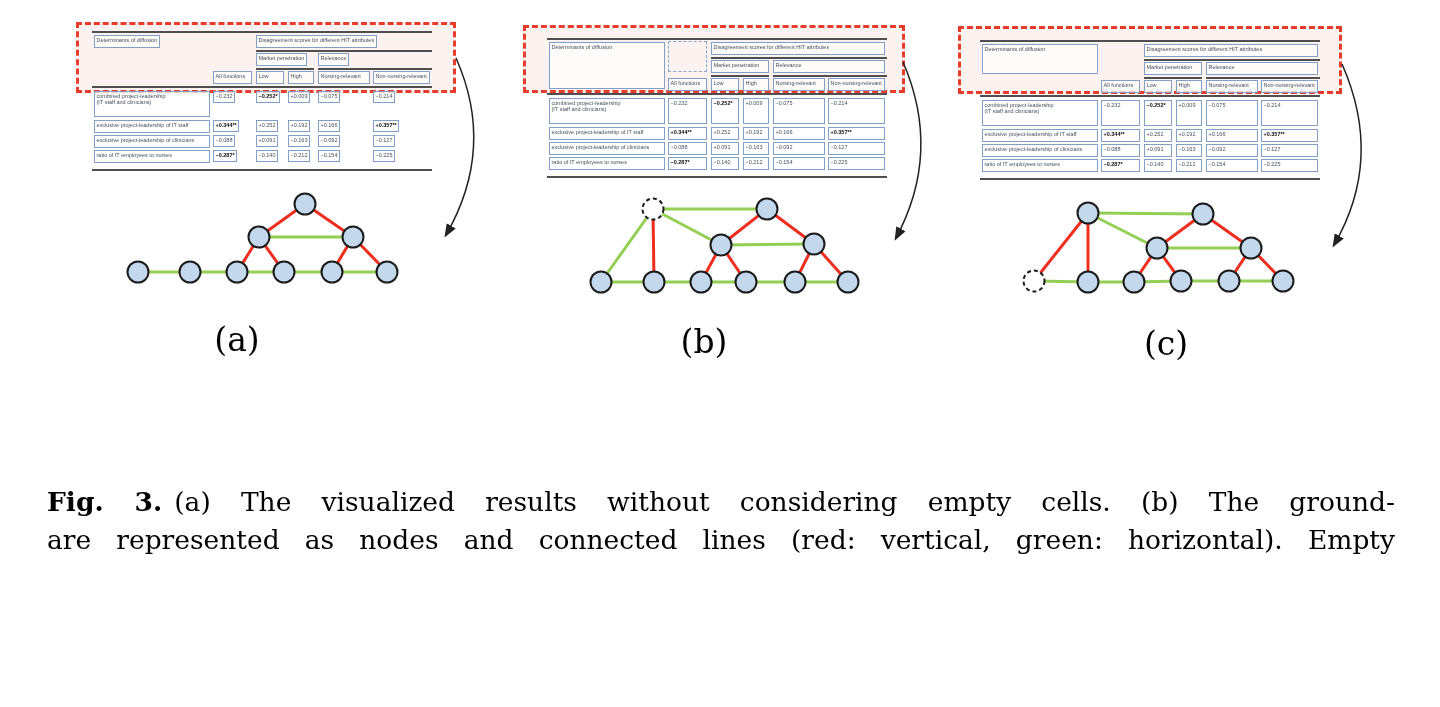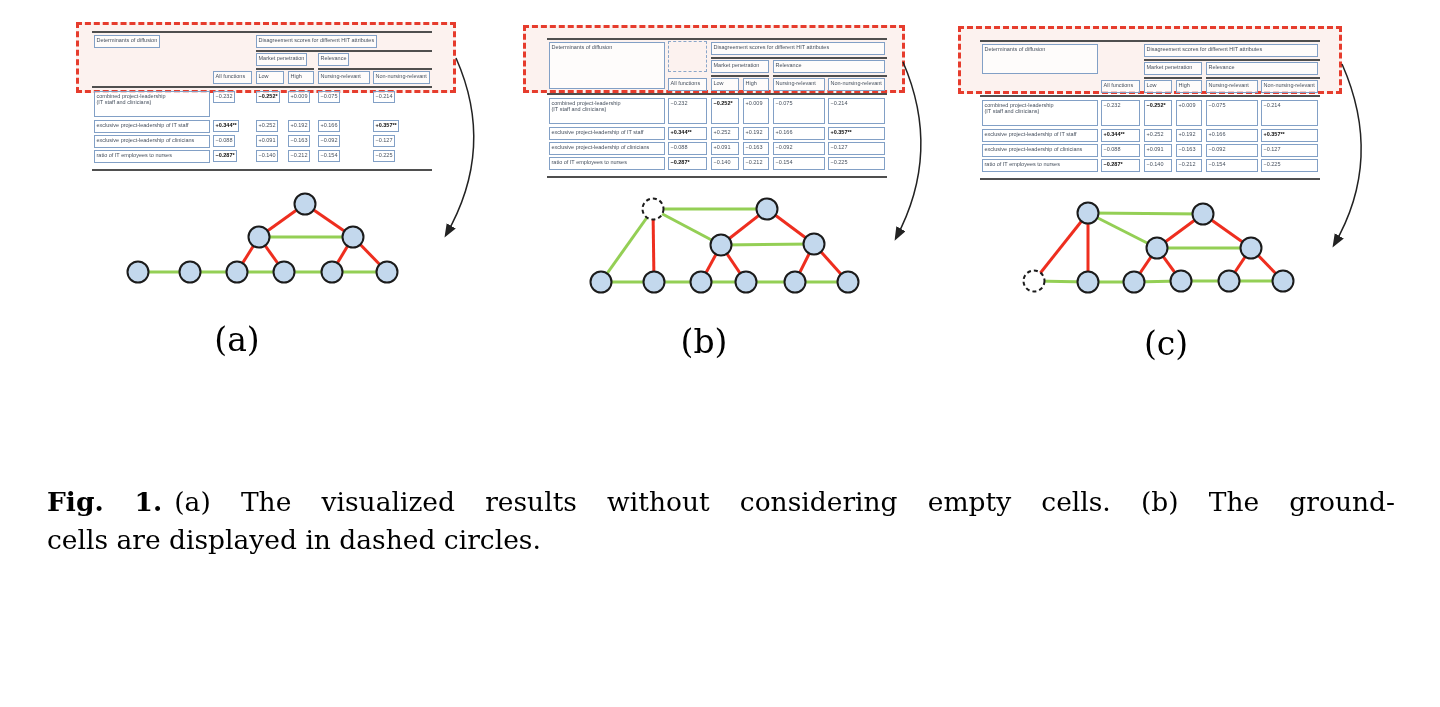--- a/index.html
+++ b/index.html
@@ -26,22 +26,22 @@
   .caption-line{height:37.5px;text-align:justify;text-align-last:justify;}
   .caption-line.last{text-align-last:left;}
   .fig-label{font-weight:bold;margin-right:12px;}
 </style>
 </head>
 <body>
 
 <div id="canvas">
 
   <div class="caption">
-    <div class="caption-line"><span class="fig-label">Fig. 1.</span><span>(a) The visualized results without considering empty cells. (b) The ground-</span></div>
-    <div class="caption-line last">cells are displayed in dashed circles.</div>
+    <div class="caption-line"><span class="fig-label">Fig. 3.</span><span>(a) The visualized results without considering empty cells. (b) The ground-</span></div>
+    <div class="caption-line">are represented as nodes and connected lines (red: vertical, green: horizontal). Empty</div>
   </div>
 <div class="red-box" style="left: 76px; top: 22px; width: 380px; height: 71px;"></div>
     <div class="ptable" style="left: 92px; top: 31px; width: 340px; height: 142px;">
       <div class="hrule" style="left: 0px; top: 0px; width: 340px; height: 1.8px;"></div>
       <div class="cellbox" style="left: 2px; top: 4px; height: 13px;">Determinants of diffusion</div>
       <div class="cellbox" style="left: 164px; top: 4px; height: 13px;">Disagreement scores for different HIT attributes</div>
       <div class="hrule" style="left: 164px; top: 19px; width: 176px; height: 1.5px;"></div>
       <div class="cellbox" style="left: 164px; top: 22px; height: 13px;">Market penetration</div>
       <div class="cellbox" style="left: 226px; top: 22px; height: 13px;">Relevance</div>
       <div class="hrule" style="left: 164px; top: 37px; width: 58px; height: 1.5px;"></div>

